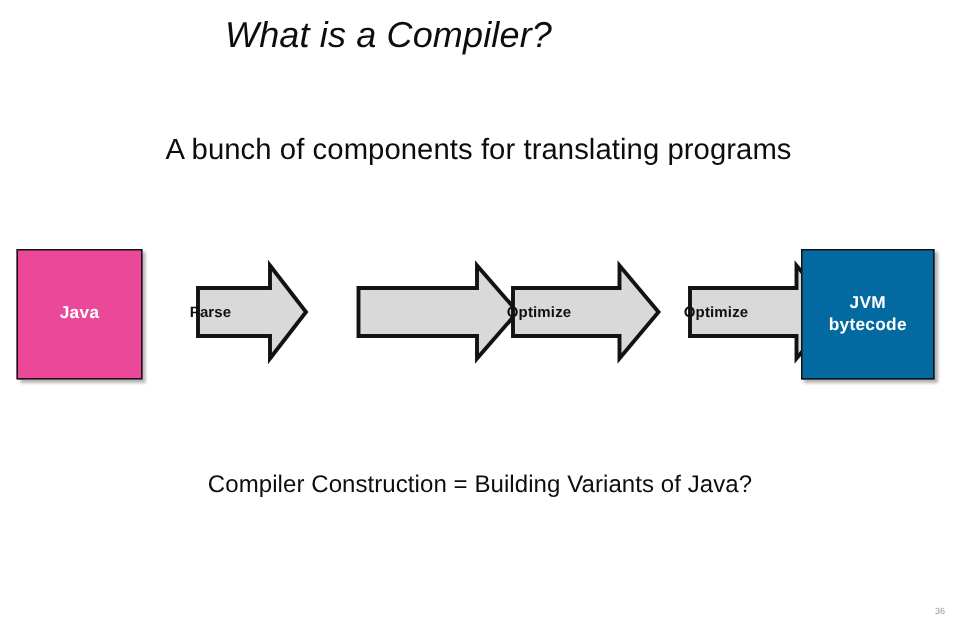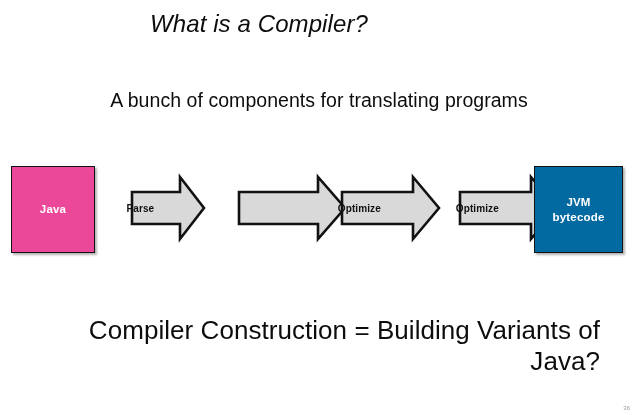--- a/index.html
+++ b/index.html
@@ -39,22 +39,22 @@
     font-size: 19.5px;
     font-weight: 400;
     color: #0d0d0d;
     letter-spacing: 0.05px;
   }
   .slide-footer-line {
     position: absolute;
     left: 40px;
     top: 315px;
     width: 560px;
-    text-align: right;
-    font-size: 26px;
+    text-align: center;
+    font-size: 16px;
     font-weight: 400;
     color: #0d0d0d;
     letter-spacing: 0.05px;
   }
   .page-number {
     position: absolute;
     right: 8px;
     bottom: 4px;
     font-size: 6px;
     color: #9a9a9a;

